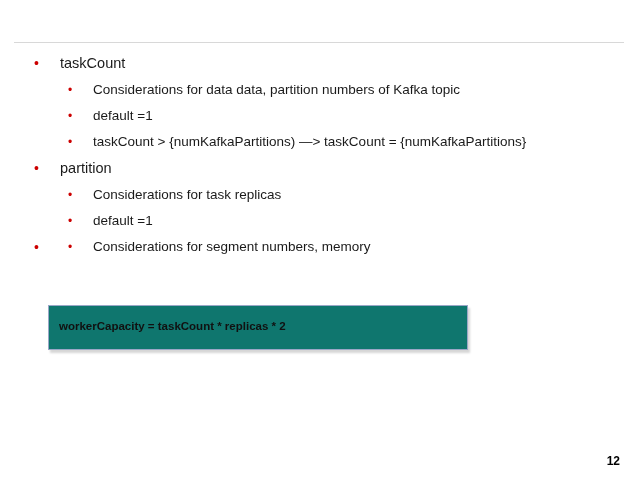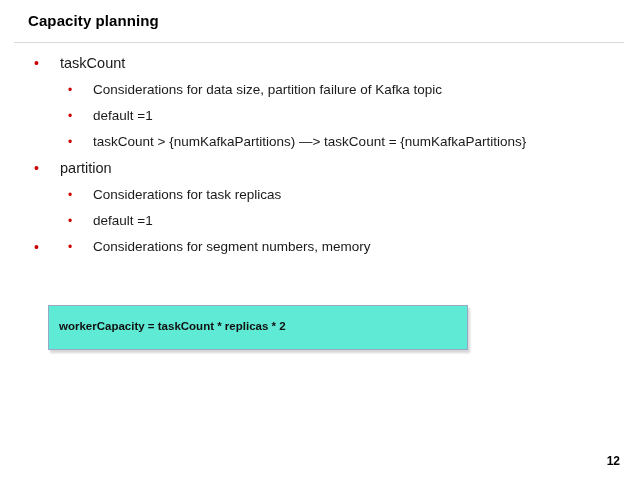--- a/index.html
+++ b/index.html
@@ -85,21 +85,21 @@
   }
   .l1-text, .l2-text {
     display: inline;
   }
   .callout {
     position: absolute;
     left: 48px;
     top: 305px;
     width: 420px;
     height: 45px;
-    background: #5eead4;
+    background: #0f766e;
     border: 1px solid #9aa7c7;
     box-shadow: 2px 3px 2px rgba(0,0,0,0.16);
     box-sizing: border-box;
     padding-left: 29px;
   }
   .callout-text {
     position: absolute;
     left: 10px;
     top: 14px;
     font-size: 11.5px;
@@ -114,33 +114,32 @@
     font-size: 12px;
     font-weight: bold;
     color: #000000;
   }
 </style>
 </head>
 <body>
 
 <div class="slide">
 
-  <div class="slide-title">Capacity planning</div>
   <div class="title-rule"></div>
 
   <div class="content">
     <ul class="level1">
 
       <li class="l1">
         <span class="bullet">•</span>
         <span class="l1-text">taskCount</span>
         <ul class="level2">
           <li class="l2">
             <span class="bullet">•</span>
-            <span class="l2-text">Considerations for data size, partition failure of Kafka topic</span>
+            <span class="l2-text">Considerations for data data, partition numbers of Kafka topic</span>
           </li>
           <li class="l2">
             <span class="bullet">•</span>
             <span class="l2-text">default =1</span>
           </li>
           <li class="l2">
             <span class="bullet">•</span>
             <span class="l2-text">taskCount &gt; {numKafkaPartitions)  —&gt; taskCount = {numKafkaPartitions}</span>
           </li>
         </ul>

